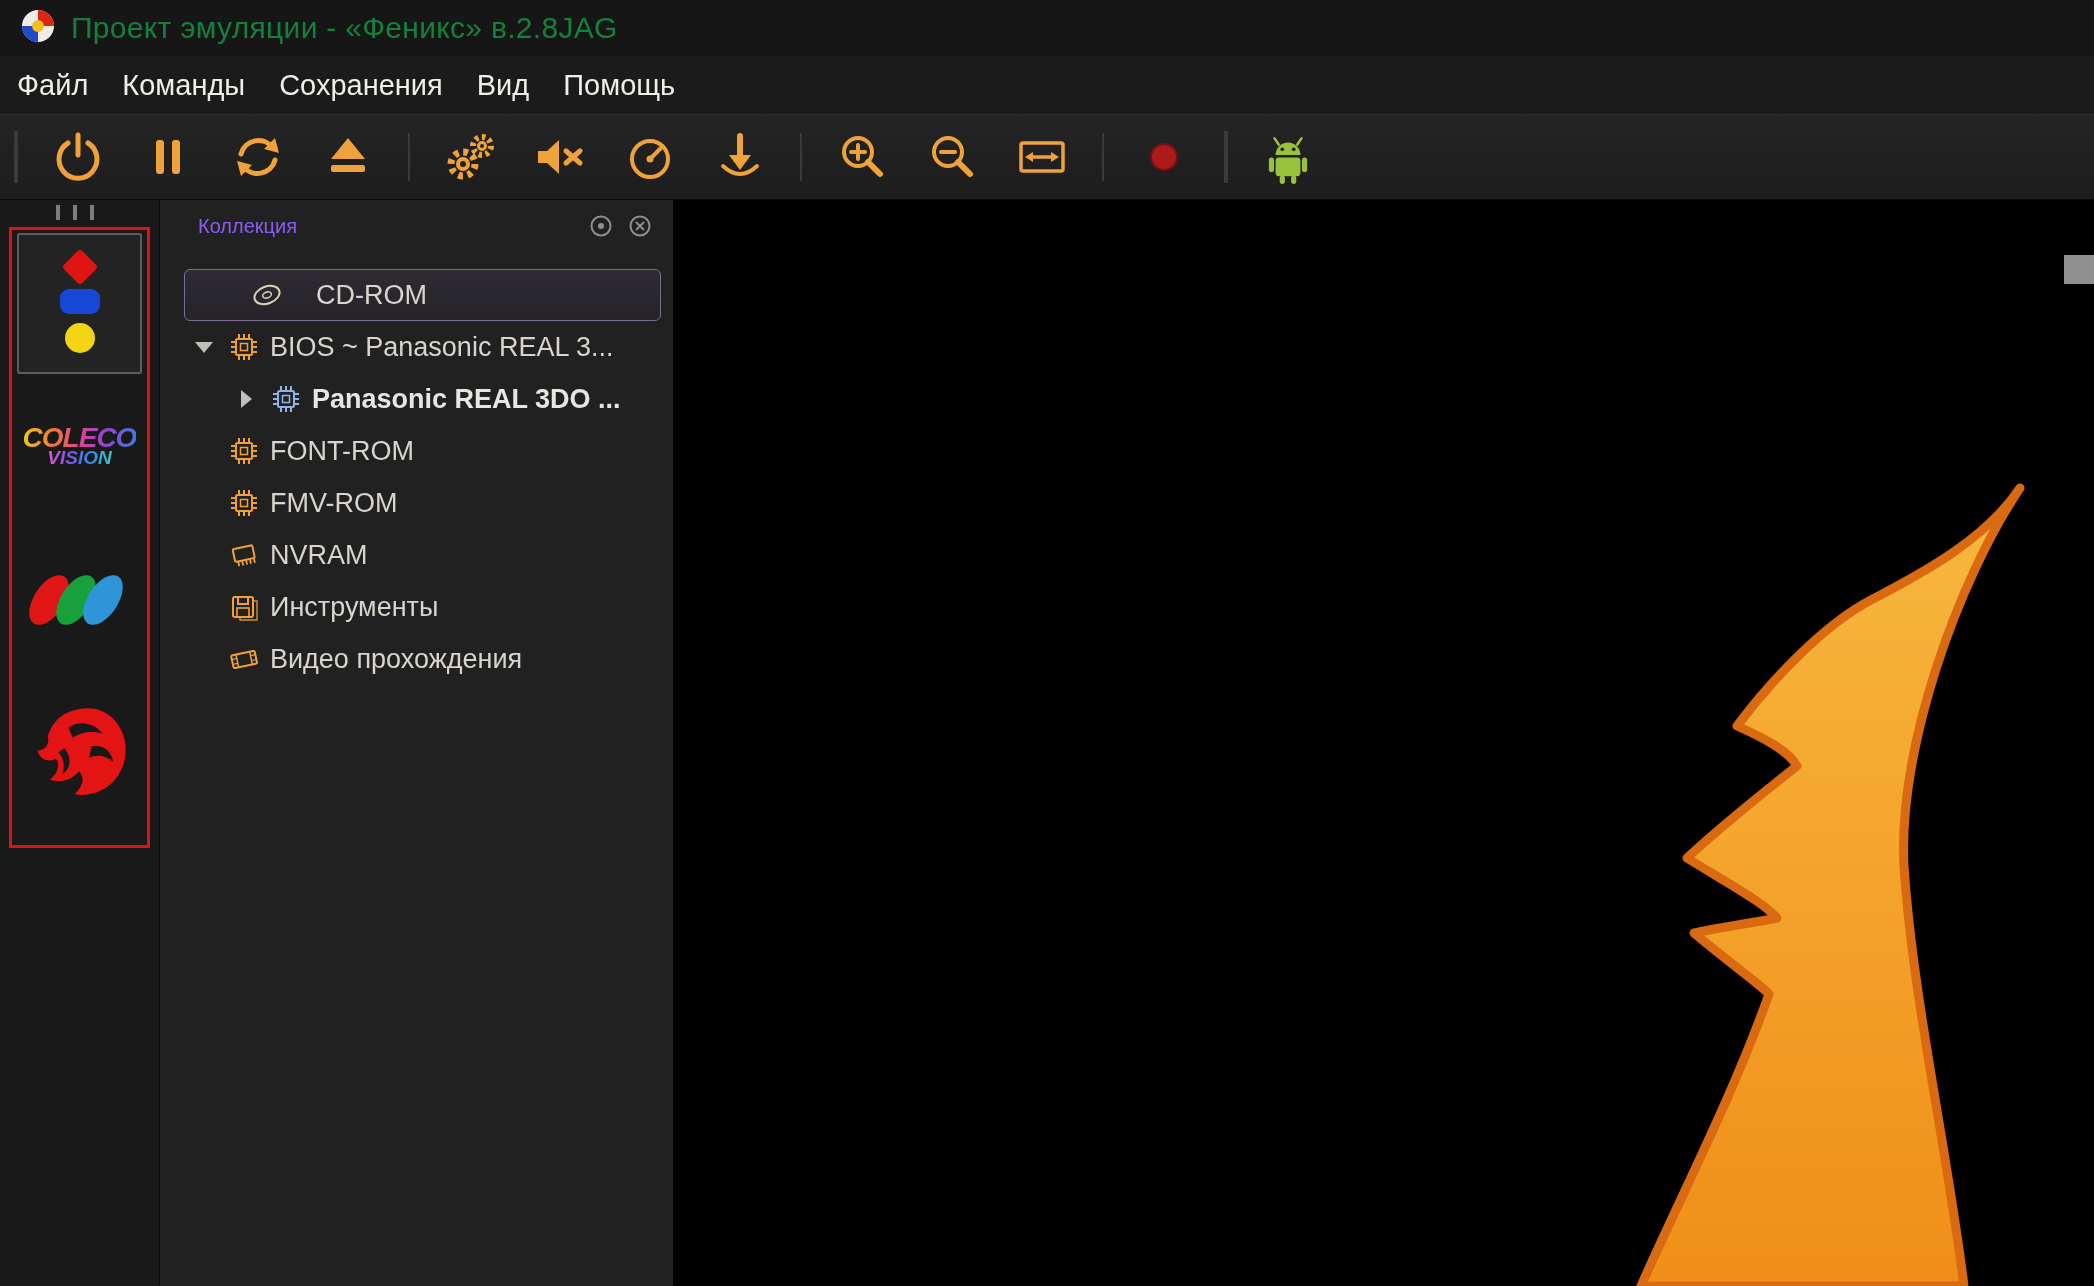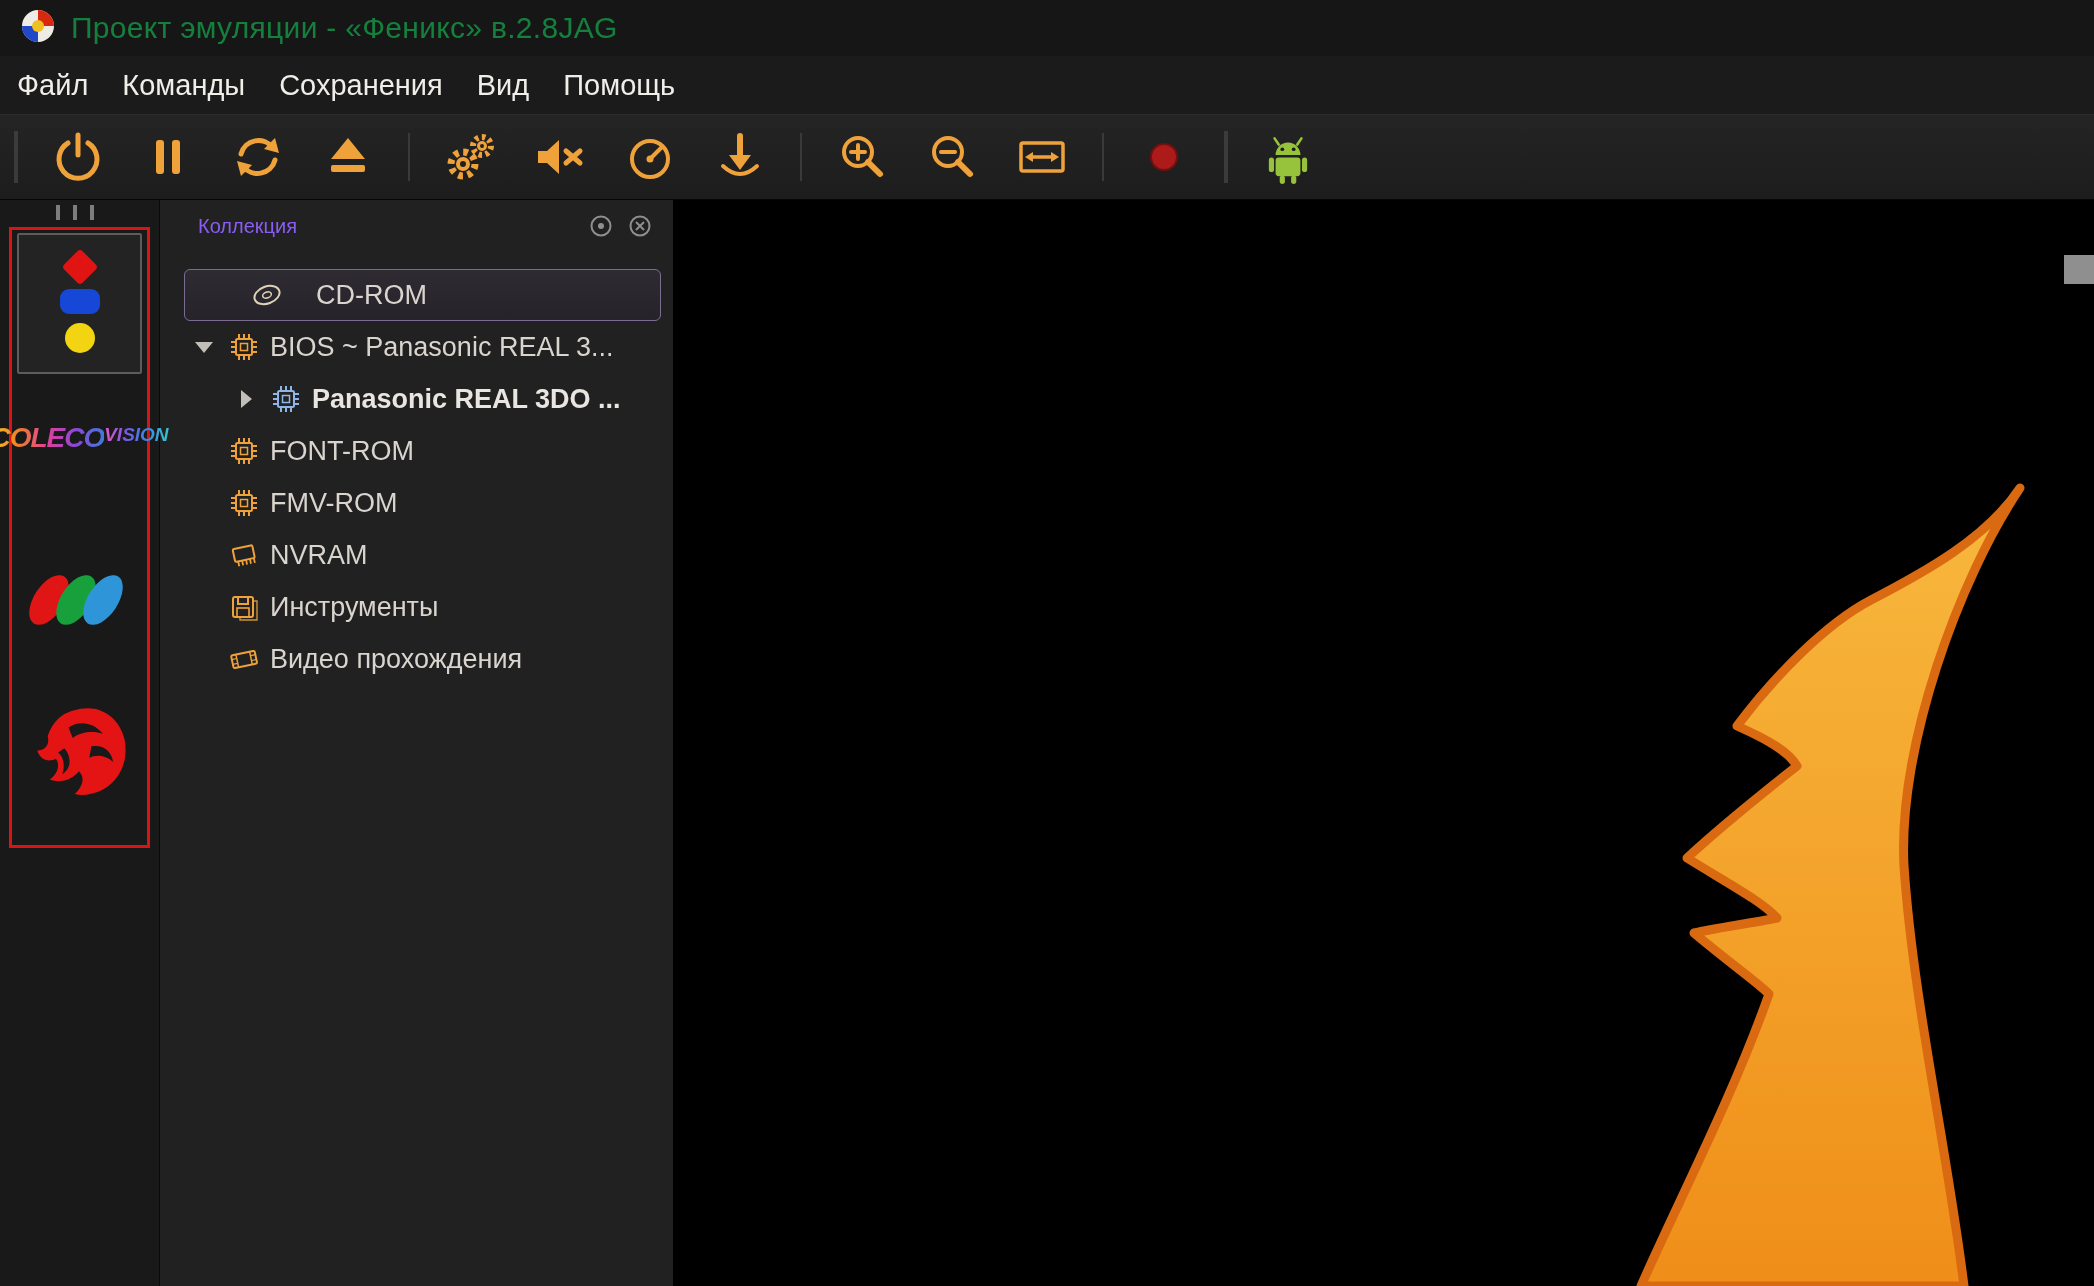--- a/index.html
+++ b/index.html
@@ -30,21 +30,21 @@
   .dock { width:160px; background:#191919; position:relative; border-right:1px solid #0a0a0a; flex:none; }
   .dock-handle { position:absolute; top:5px; left:56px; display:flex; gap:13px; }
   .dock-handle span { width:4px; height:15px; background:#7d7d7d; }
   .red-box { position:absolute; left:9px; top:27px; width:141px; height:621px; border:3px solid #d81414; }
   .sys { position:absolute; display:flex; align-items:center; justify-content:center; }
   .sys-3do { left:5px; top:3px; width:125px; height:141px; border:2px solid #5c5c5c; background:#232323;
              border-radius:2px; flex-direction:column; gap:9px; }
   .shape-diamond { width:26px; height:26px; background:#e11414; transform:rotate(45deg); border-radius:4px; }
   .shape-pill { width:40px; height:25px; background:#1747d6; border-radius:9px; }
   .shape-circle { width:30px; height:30px; background:#f2d413; border-radius:50%; }
-  .sys-coleco { left:0; top:192px; width:135px; text-align:center; }
+  .sys-coleco { left:0; top:192px; width:135px; flex-direction:column; text-align:center; }
   .coleco-l1 { font-size:28px; font-weight:bold; font-style:italic; letter-spacing:-1px;
                background:linear-gradient(90deg,#f0c820,#ef7f2a,#e0409a,#8e46d8,#3f7ae0);
                -webkit-background-clip:text; background-clip:text; color:transparent; }
   .coleco-l2 { font-size:19px; font-weight:bold; font-style:italic; letter-spacing:0;
                background:linear-gradient(90deg,#e858c8,#7858e8,#3888e8,#38c8c8);
                -webkit-background-clip:text; background-clip:text; color:transparent; margin-top:-7px; }
   .sys-discs { left:22px; top:342px; }
   .oval { width:30px; height:56px; border-radius:50%; transform:rotate(33deg); flex:none; }
   .oval + .oval { margin-left:-3px; }
   .oval-r { background:#e01616; } .oval-g { background:#18a03c; } .oval-b { background:#2e96d8; }

